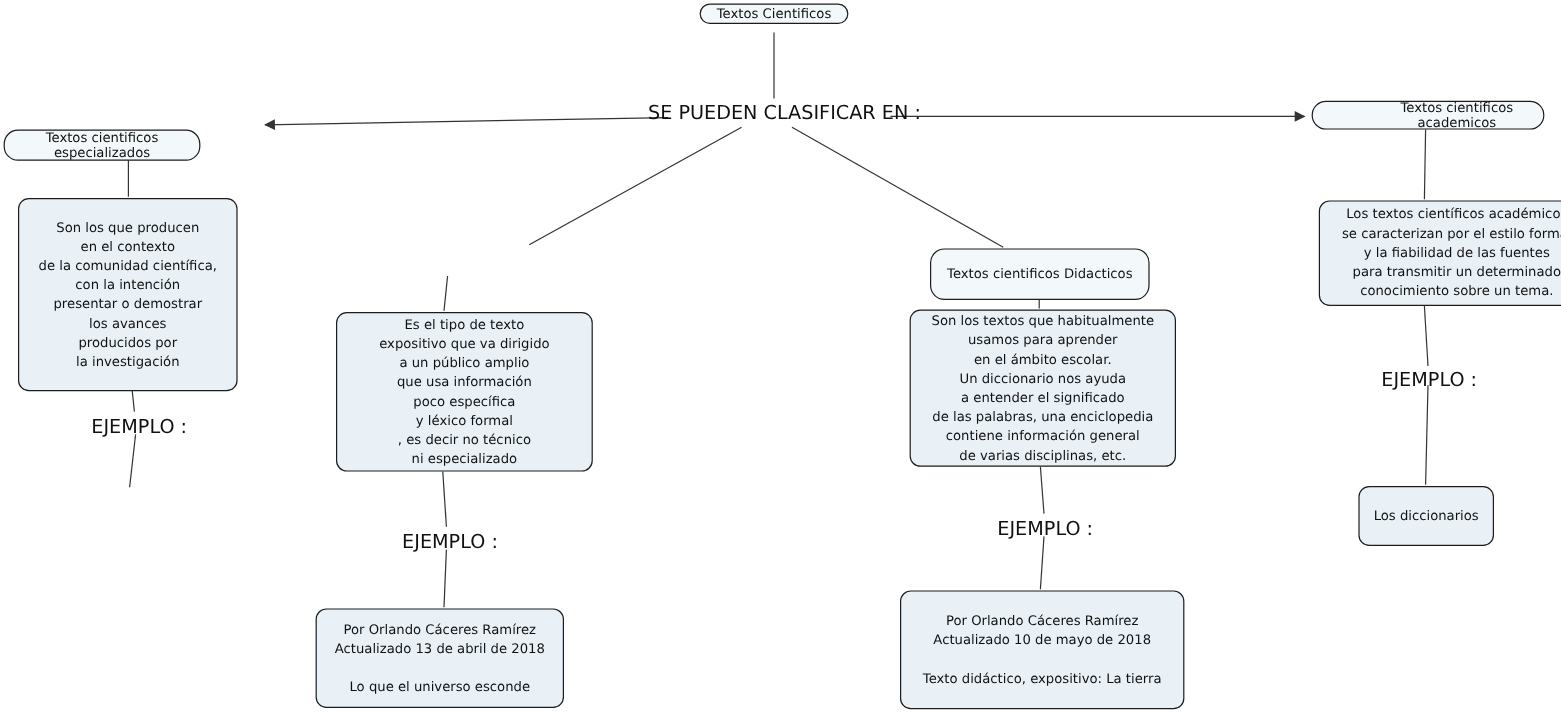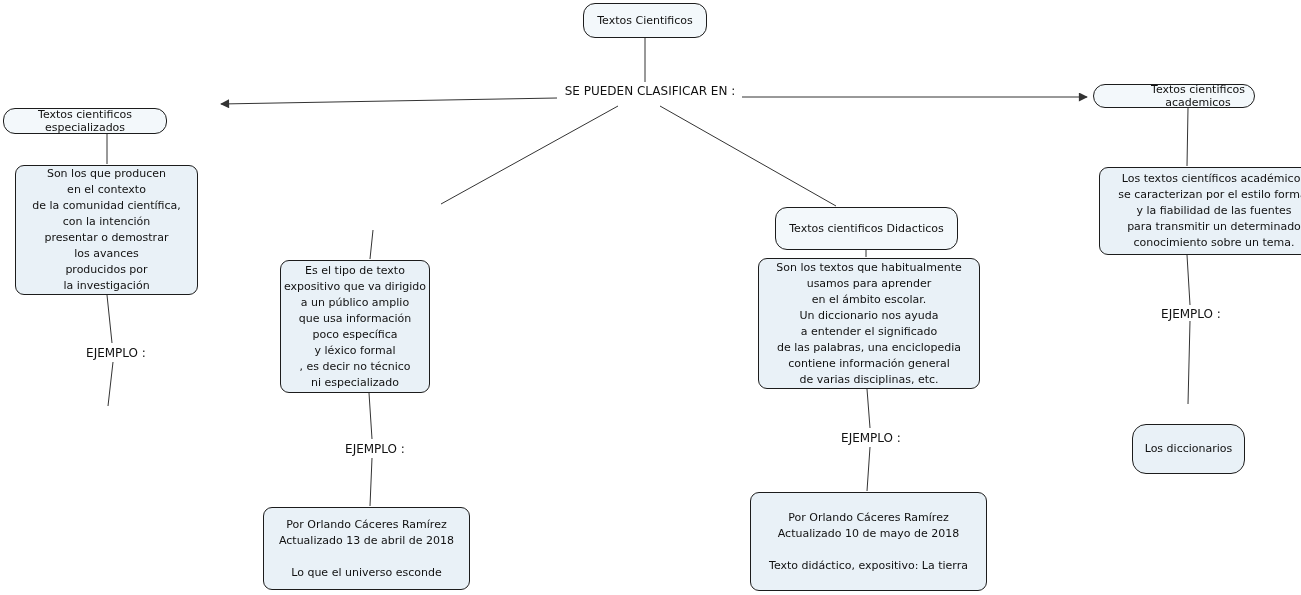--- a/index.html
+++ b/index.html
@@ -36,21 +36,21 @@
     border:1px solid var(--border);
     border-radius:9px;
     background:var(--box-fill);
     display:flex;align-items:center;justify-content:center;
     font-size:11px;line-height:16px;text-align:center;
     box-sizing:border-box;
   }
   .box .txt,.pill .txt{white-space:pre-line;}
   .lbl{
     position:absolute;
-    font-size:12px;text-align:center;
+    font-size:16px;text-align:center;
     white-space:nowrap;
   }
 </style>
 </head>
 <body>
 
 <div id="canvas">
 
   <svg id="wires" width="1301" height="595">
     <defs>
@@ -74,42 +74,42 @@
 
     <line x1="866" y1="232" x2="866" y2="257"></line>
     <line x1="867" y1="389" x2="870" y2="428"></line>
     <line x1="870" y1="447" x2="867" y2="491"></line>
 
     <line x1="1188" y1="108" x2="1187" y2="166"></line>
     <line x1="1187" y1="255" x2="1190" y2="305"></line>
     <line x1="1190" y1="321" x2="1188" y2="404"></line>
   </svg>
 
-  <div class="pill" style="left:583px;top:3px;width:124px;height:35px;">
+  <div class="pill" style="left:583px;top:3px;width:124px;height:17px;">
     <span class="txt">Textos Cientificos</span>
   </div>
 
   <div class="lbl" style="left:540px;top:84px;width:220px;">SE PUEDEN CLASIFICAR EN :</div>
 
   <div class="pill" style="left:3px;top:108px;width:164px;height:26px;">
     <span class="txt">Textos cientificos especializados</span>
   </div>
-  <div class="box" style="left:15px;top:165px;width:183px;height:130px;">
+  <div class="box" style="left:15px;top:165px;width:183px;height:161px;">
     <span class="txt">Son los que producen
 en el contexto
 de la comunidad científica,
 con la intención
 presentar o demostrar
 los avances
 producidos por
 la investigación</span>
   </div>
   <div class="lbl" style="left:76px;top:346px;width:80px;">EJEMPLO :</div>
 
-  <div class="box" style="left:280px;top:260px;width:150px;height:133px;">
+  <div class="box" style="left:280px;top:260px;width:214px;height:133px;">
     <span class="txt">Es el tipo de texto
 expositivo que va dirigido
 a un público amplio
 que usa información
 poco específica
 y léxico formal
 , es decir no técnico
 ni especializado</span>
   </div>
   <div class="lbl" style="left:335px;top:442px;width:80px;">EJEMPLO :</div>
@@ -134,28 +134,28 @@
 de varias disciplinas, etc.</span>
   </div>
   <div class="lbl" style="left:831px;top:431px;width:80px;">EJEMPLO :</div>
   <div class="box" style="left:750px;top:492px;width:237px;height:99px;">
     <span class="txt">Por Orlando Cáceres Ramírez
 Actualizado 10 de mayo de 2018
 
 Texto didáctico, expositivo: La tierra</span>
   </div>
 
-  <div class="pill" style="left:1093px;top:84px;width:162px;height:24px;padding-left:48px;">
+  <div class="pill" style="left:1093px;top:84px;width:194px;height:24px;padding-left:48px;">
     <span class="txt">Textos cientificos academicos</span>
   </div>
   <div class="box" style="left:1068px;top:167px;width:230px;height:88px;margin-left:31px;">
     <span class="txt">Los textos científicos académicos
 se caracterizan por el estilo formal
 y la fiabilidad de las fuentes
 para transmitir un determinado
 conocimiento sobre un tema.</span>
   </div>
   <div class="lbl" style="left:1151px;top:307px;width:80px;">EJEMPLO :</div>
-  <div class="box" style="left:1132px;top:424px;width:113px;height:50px;border-radius:14px;">
+  <div class="box" style="left:1132px;top:405px;width:113px;height:50px;">
     <span class="txt">Los diccionarios</span>
   </div>
 
 </div>
 
 </body></html>

